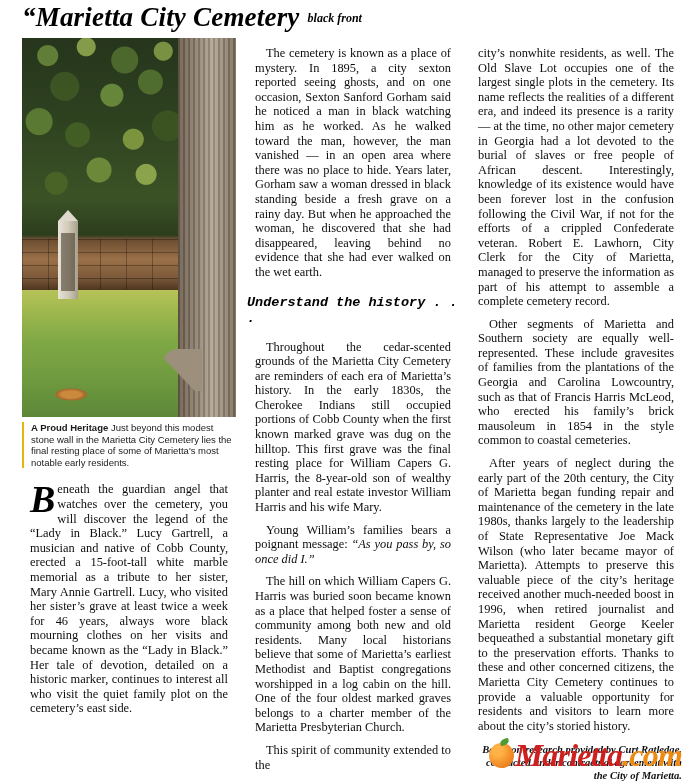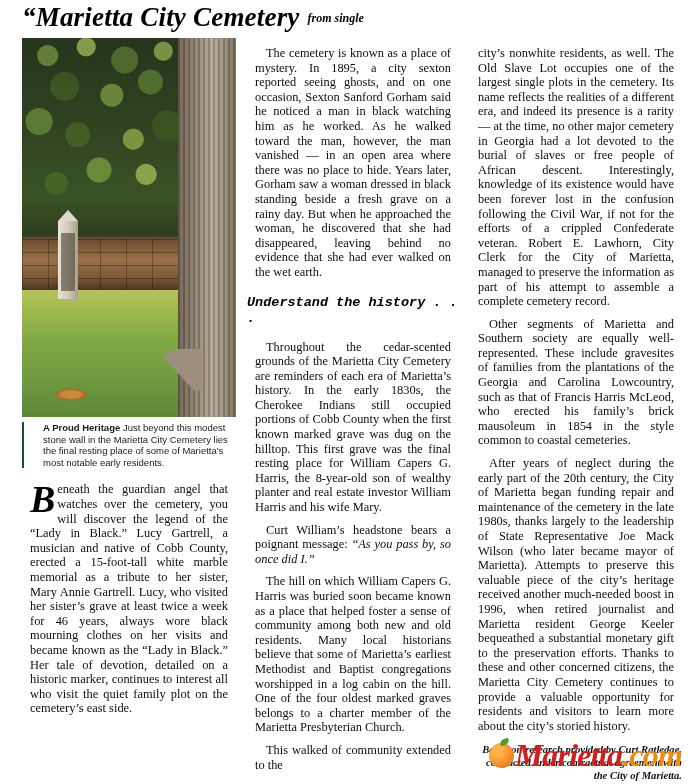--- a/index.html
+++ b/index.html
@@ -178,22 +178,22 @@
     left: 32px;
     bottom: 16px;
     width: 34px;
     height: 13px;
     background: radial-gradient(ellipse at 50% 50%, #c98a3c 0 40%, #a9662c 60%, rgba(0,0,0,0) 70%);
   }
 
   
   .caption {
     width: 214px;
-    border-left: 2px solid #14532d;
-    padding-left: 19px;
+    border-left: 2px solid #eab308;
+    padding-left: 7px;
     box-sizing: border-box;
     font-family: "Liberation Sans", "DejaVu Sans", sans-serif;
     font-size: 9.5px;
     line-height: 11.6px;
     color: #1a1a1a;
     text-align: left;
     margin-bottom: 14px;
   }
   .caption-lead {
     font-weight: 700;
@@ -290,21 +290,21 @@
   .logo-dotcom {
     color: #ef8a14;
   }
 </style>
 </head>
 <body>
 
 <div class="page">
 
   <div class="headline">
-    <span class="headline-main">“Marietta City Cemetery</span><span class="headline-sub">from single</span>
+    <span class="headline-main">“Marietta City Cemetery</span><span class="headline-sub">black front</span>
   </div>
 
   <div class="cols">
 
     <div class="col col-1">
 
       <div class="photo-wrap">
         <div class="photo"></div>
         <div class="photo-leaves"></div>
         <div class="photo-wall"></div>
@@ -327,23 +327,23 @@
 
 
       <div class="body-text">
         <p>The cemetery is known as a place of mystery. In 1895, a city sexton reported seeing ghosts, and on one occasion, Sexton Sanford Gorham said he noticed a man in black watching him as he worked. As he walked toward the man, however, the man vanished — in an open area where there was no place to hide. Years later, Gorham saw a woman dressed in black standing beside a fresh grave on a rainy day. But when he approached the woman, he discovered that she had disappeared, leaving behind no evidence that she had ever walked on the wet earth.</p>
       </div>
 
       <div class="subhead second">Understand the history . . .</div>
 
       <div class="body-text">
         <p>Throughout the cedar-scented grounds of the Marietta City Cemetery are reminders of each era of Marietta’s history. In the early 1830s, the Cherokee Indians still occupied portions of Cobb County when the first known marked grave was dug on the hilltop. This first grave was the final resting place for William Capers G. Harris, the 8-year-old son of wealthy planter and real estate investor William Harris and his wife Mary.</p>
-        <p><span>Curt William’s headstone bears a poignant message: </span><em>“As you pass by, so once did I.”</em></p>
+        <p><span>Young William’s families bears a poignant message: </span><em>“As you pass by, so once did I.”</em></p>
         <p>The hill on which William Capers G. Harris was buried soon became known as a place that helped foster a sense of community among both new and old residents. Many local historians believe that some of Marietta’s earliest Methodist and Baptist congregations worshipped in a log cabin on the hill. One of the four oldest marked graves belongs to a charter member of the Marietta Presbyterian Church.</p>
-        <p>This walked of community extended to the</p>
+        <p>This spirit of community extended to the</p>
       </div>
 
     </div>
 
     <div class="col col-3">
 
       <div class="body-text">
         <p class="noindent">city’s nonwhite residents, as well. The Old Slave Lot occupies one of the largest single plots in the cemetery. Its name reflects the realities of a different era, and indeed its presence is a rarity — at the time, no other major cemetery in Georgia had a lot devoted to the burial of slaves or free people of African descent. Interestingly, knowledge of its existence would have been forever lost in the confusion following the Civil War, if not for the efforts of a crippled Confederate veteran. Robert E. Lawhorn, City Clerk for the City of Marietta, managed to preserve the information as part of his attempt to assemble a complete cemetery record.</p>
         <p>Other segments of Marietta and Southern society are equally well-represented. These include gravesites of families from the plantations of the Georgia and Carolina Lowcountry, such as that of Francis Harris McLeod, who erected his family’s brick mausoleum in 1854 in the style common to coastal cemeteries.</p>
         <p>After years of neglect during the early part of the 20th century, the City of Marietta began funding repair and maintenance of the cemetery in the late 1980s, thanks largely to the leadership of State Representative Joe Mack Wilson (who later became mayor of Marietta). Attempts to preserve this valuable piece of the city’s heritage received another much-needed boost in 1996, when retired journalist and Marietta resident George Keeler bequeathed a substantial monetary gift to the preservation efforts. Thanks to these and other concerned citizens, the Marietta City Cemetery continues to provide a valuable opportunity for residents and visitors to learn more about the city’s storied history.</p>

